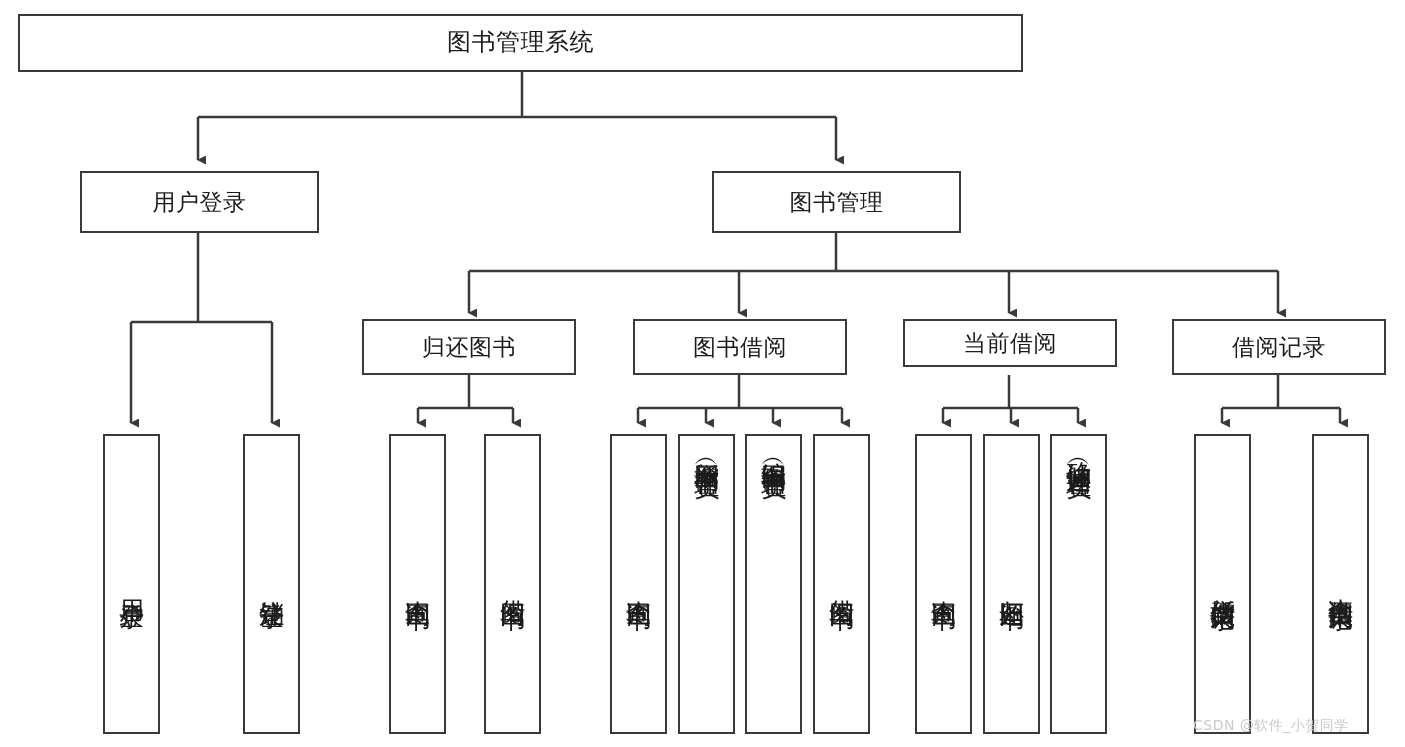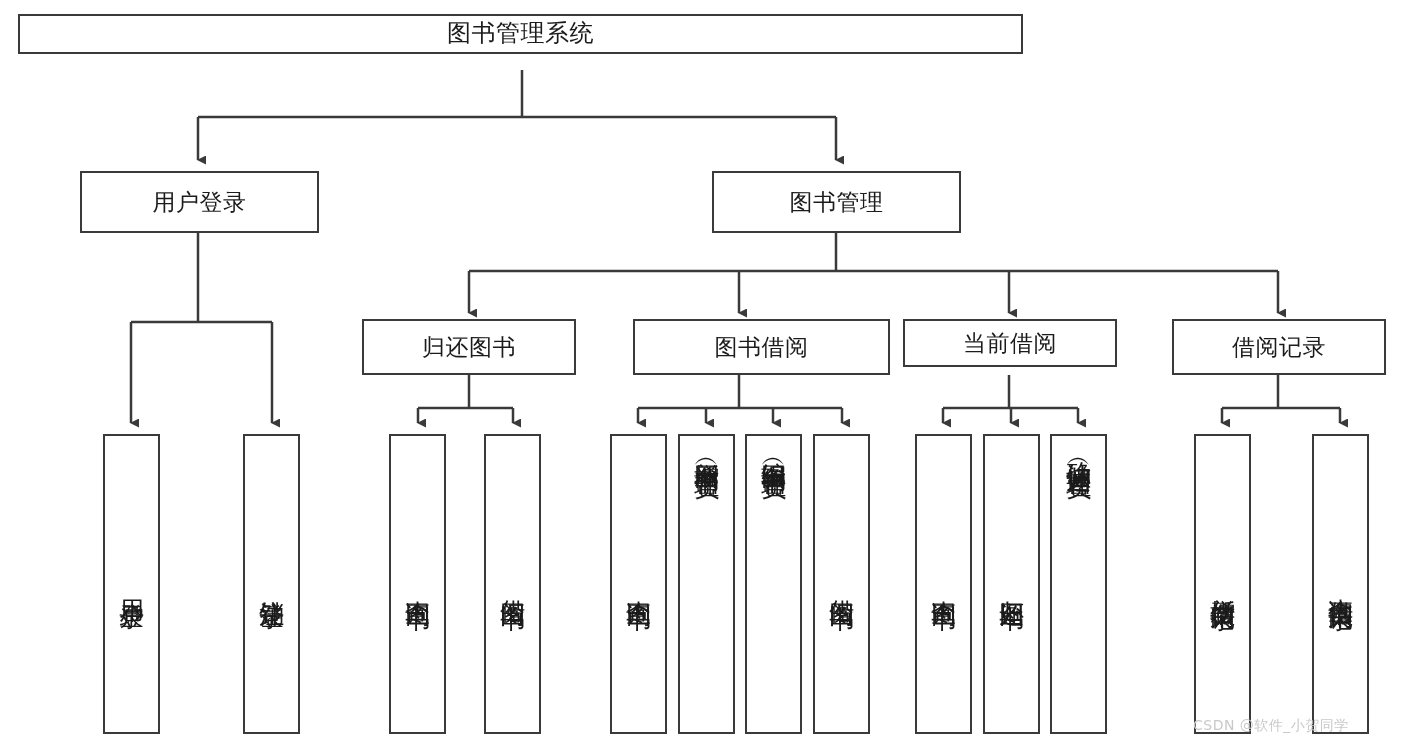--- a/index.html
+++ b/index.html
@@ -127,35 +127,35 @@
       <path d="M1011,408 L1011,423" marker-end="url(#arrow)"></path>
       <path d="M1078,408 L1078,423" marker-end="url(#arrow)"></path>
 
       <path d="M1278,375 L1278,408"></path>
       <path d="M1222,408 L1340,408"></path>
       <path d="M1222,408 L1222,423" marker-end="url(#arrow)"></path>
       <path d="M1340,408 L1340,423" marker-end="url(#arrow)"></path>
     </g>
   </svg>
 
-  <div class="node root horiz" style="left:18px; top:14px; width:1005px; height:40px;">
+  <div class="node root horiz" style="left:18px; top:14px; width:1005px; height:58px;">
     <span class="lbl">图书管理系统</span>
   </div>
 
   <div class="node horiz" style="left:80px; top:171px; width:239px; height:62px;">
     <span class="lbl">用户登录</span>
   </div>
   <div class="node horiz" style="left:712px; top:171px; width:249px; height:62px;">
     <span class="lbl">图书管理</span>
   </div>
 
   <div class="node horiz" style="left:362px; top:319px; width:214px; height:56px;">
     <span class="lbl">归还图书</span>
   </div>
-  <div class="node horiz" style="left:633px; top:319px; width:257px; height:56px;justify-content:center;">
+  <div class="node horiz" style="left:633px; top:319px; width:214px; height:56px;justify-content:center;">
     <span class="lbl">图书借阅</span>
   </div>
   <div class="node horiz" style="left:903px; top:319px; width:214px; height:48px;">
     <span class="lbl">当前借阅</span>
   </div>
   <div class="node horiz" style="left:1172px; top:319px; width:214px; height:56px;">
     <span class="lbl">借阅记录</span>
   </div>
 
   <div class="node leaf center" style="left:103px; top:434px; width:57px; height:300px;">

